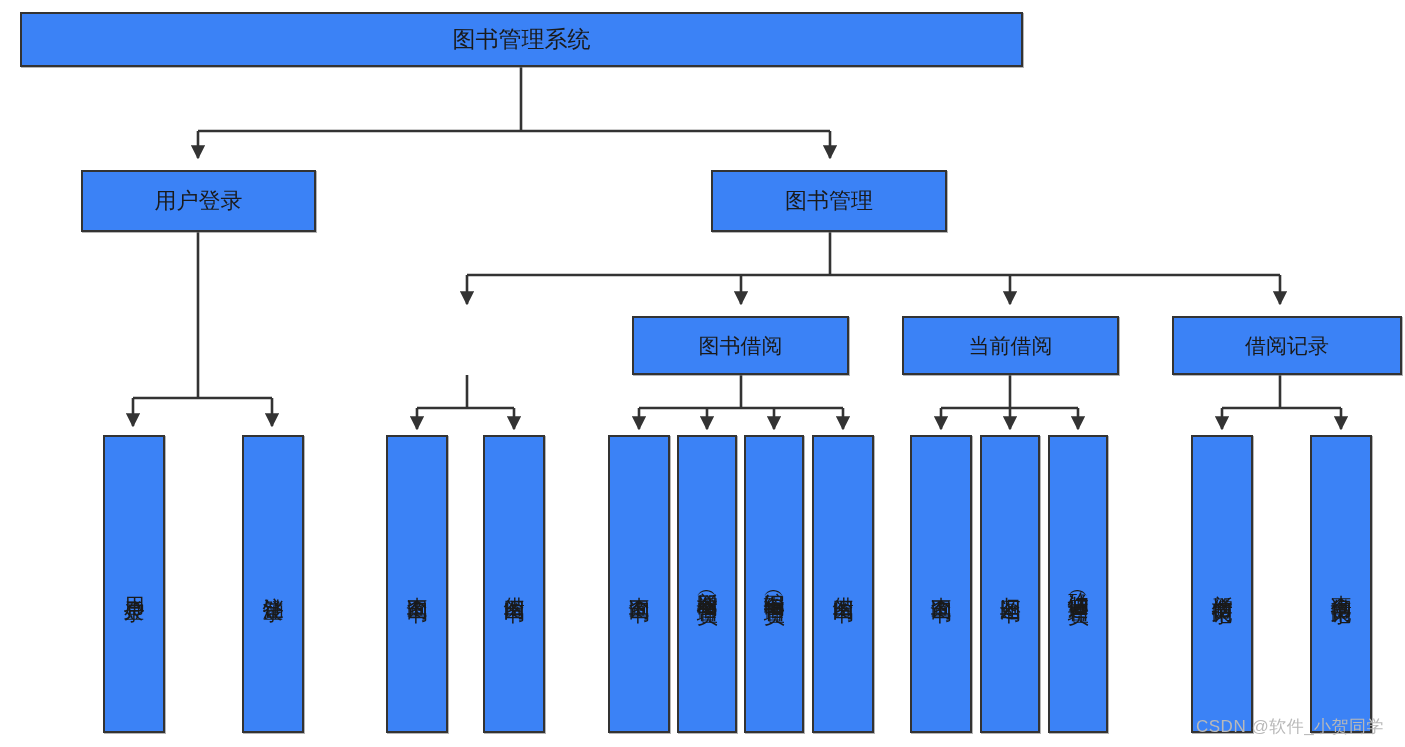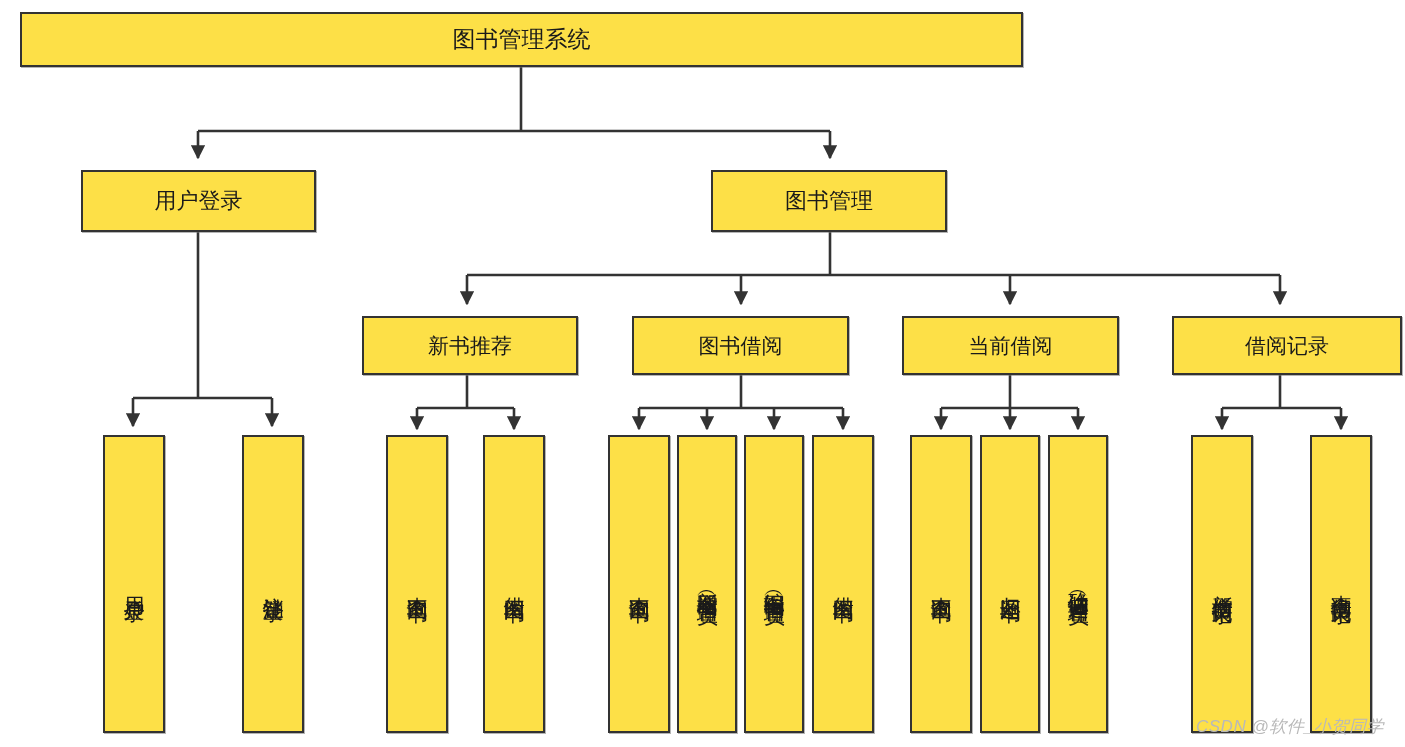--- a/index.html
+++ b/index.html
@@ -22,21 +22,21 @@
     left: 0;
     top: 0;
     width: 1405px;
     height: 747px;
     pointer-events: none;
   }
   .node {
     position: absolute;
     box-sizing: border-box;
     border: 2px solid #333333;
-    background: #fde047;
+    background: #3b82f6;
     display: flex;
     align-items: center;
     justify-content: center;
     color: #1a1a1a;
     box-shadow: 1px 1px 0 rgba(120,120,120,0.55);
   }
   .node.root {
     font-size: 23px;
   }
   .node.l2 {
@@ -60,21 +60,20 @@
   }
   .hlabel {
     white-space: nowrap;
   }
   .watermark {
     position: absolute;
     font-size: 17px;
     color: #b9b9b9;
     white-space: nowrap;
     letter-spacing: 0.5px;
-    font-style: italic;
   }
 </style>
 </head>
 <body>
 
 <div id="canvas">
 
   <svg id="wires" viewBox="0 0 1405 747">
     <defs>
       <marker id="arrow" viewBox="0 0 10 10" refX="9" refY="5" markerWidth="5.5" markerHeight="5.5" orient="auto-start-reverse">
@@ -129,23 +128,20 @@
     <span class="hlabel">图书管理系统</span>
   </div>
 
   <div class="node l2" style="left:81px; top:170px; width:235px; height:62px;">
     <span class="hlabel">用户登录</span>
   </div>
   <div class="node l2" style="left:711px; top:170px; width:236px; height:62px;justify-content:center;">
     <span class="hlabel">图书管理</span>
   </div>
 
-  <div class="node l3" style="left:362px; top:316px; width:216px; height:59px;">
-    <span class="hlabel">新书推荐</span>
-  </div>
   <div class="node l3" style="left:632px; top:316px; width:217px; height:59px;">
     <span class="hlabel">图书借阅</span>
   </div>
   <div class="node l3" style="left:902px; top:316px; width:217px; height:59px;">
     <span class="hlabel">当前借阅</span>
   </div>
   <div class="node l3" style="left:1172px; top:316px; width:230px; height:59px;">
     <span class="hlabel">借阅记录</span>
   </div>
 

